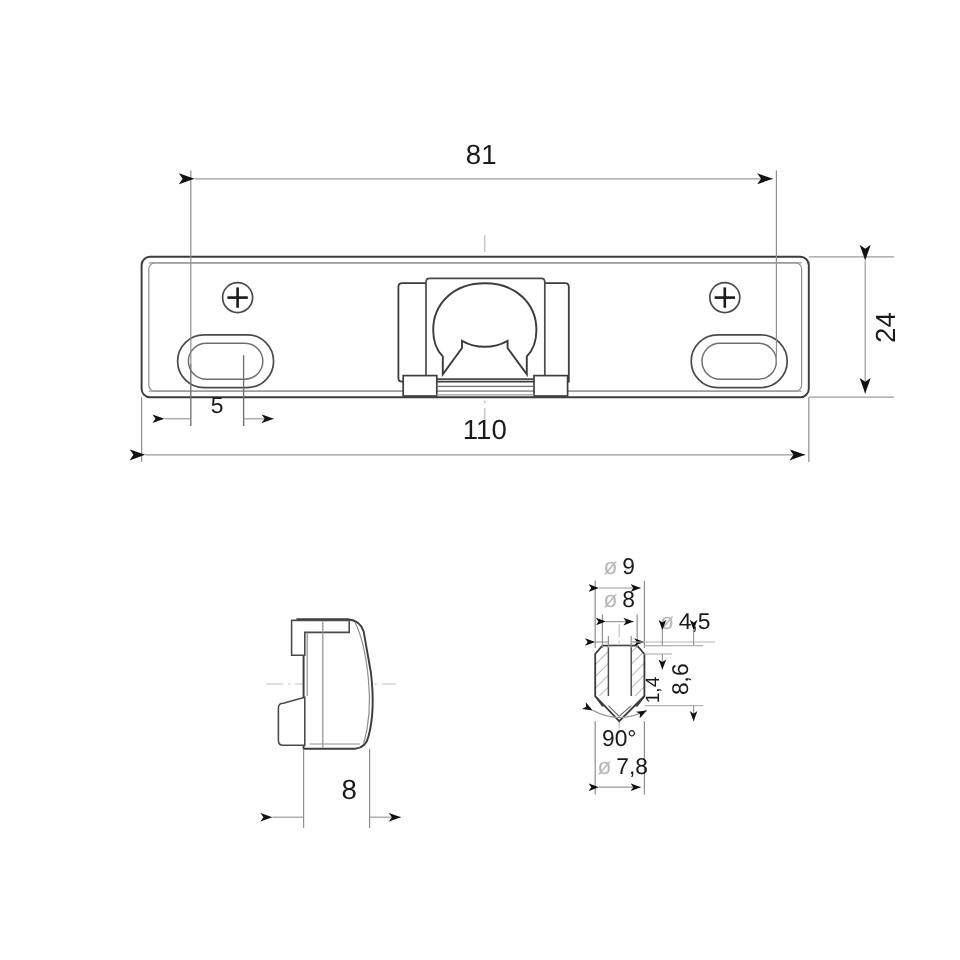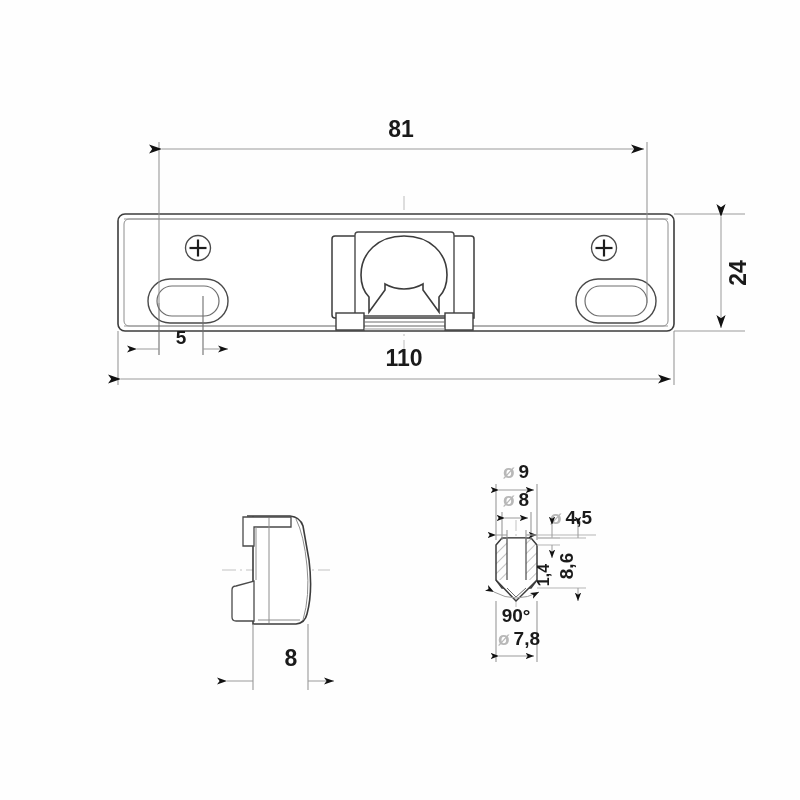--- a/index.html
+++ b/index.html
@@ -11,21 +11,20 @@
     width: 800px;
     height: 800px;
     font-family: "Liberation Sans", sans-serif;
     overflow: hidden;
   }
   #drawing-root {
     position: relative;
     width: 800px;
     height: 800px;
     background: #fefefe;
-    font-weight: bold;
   }
   svg#cad {
     display: block;
     width: 800px;
     height: 800px;
   }
   .dimtext {
     font-family: "Liberation Sans", sans-serif;
     fill: #1a1a1a;
     font-size: 23px;

